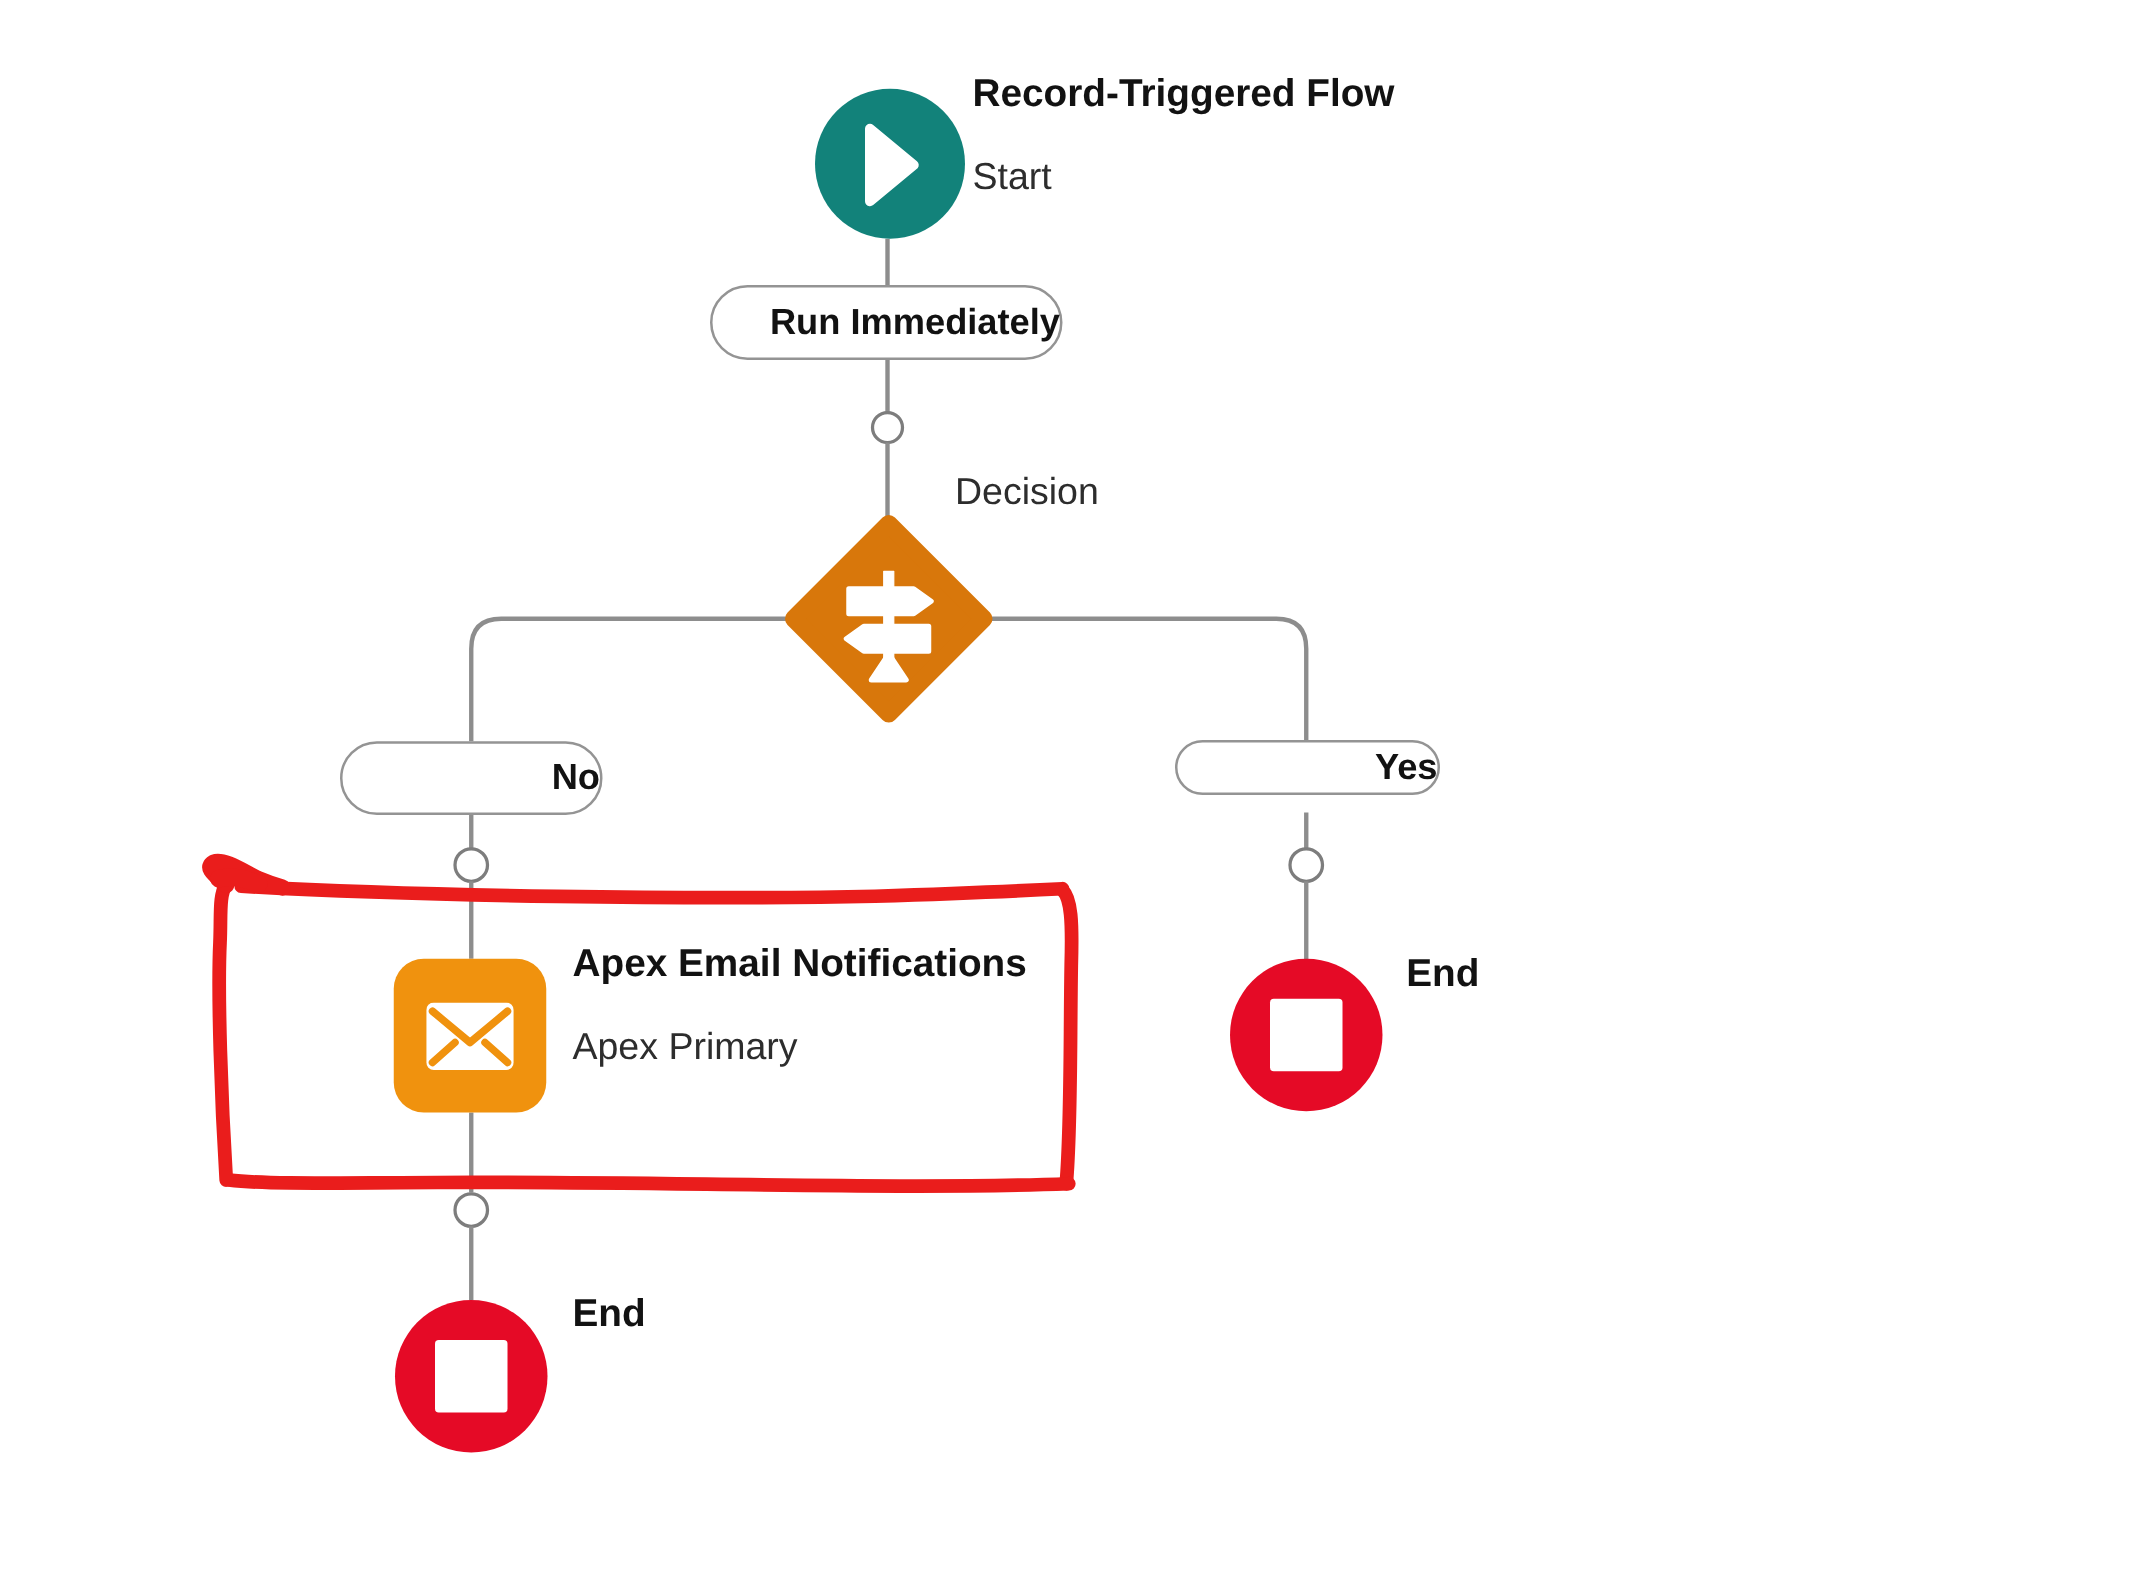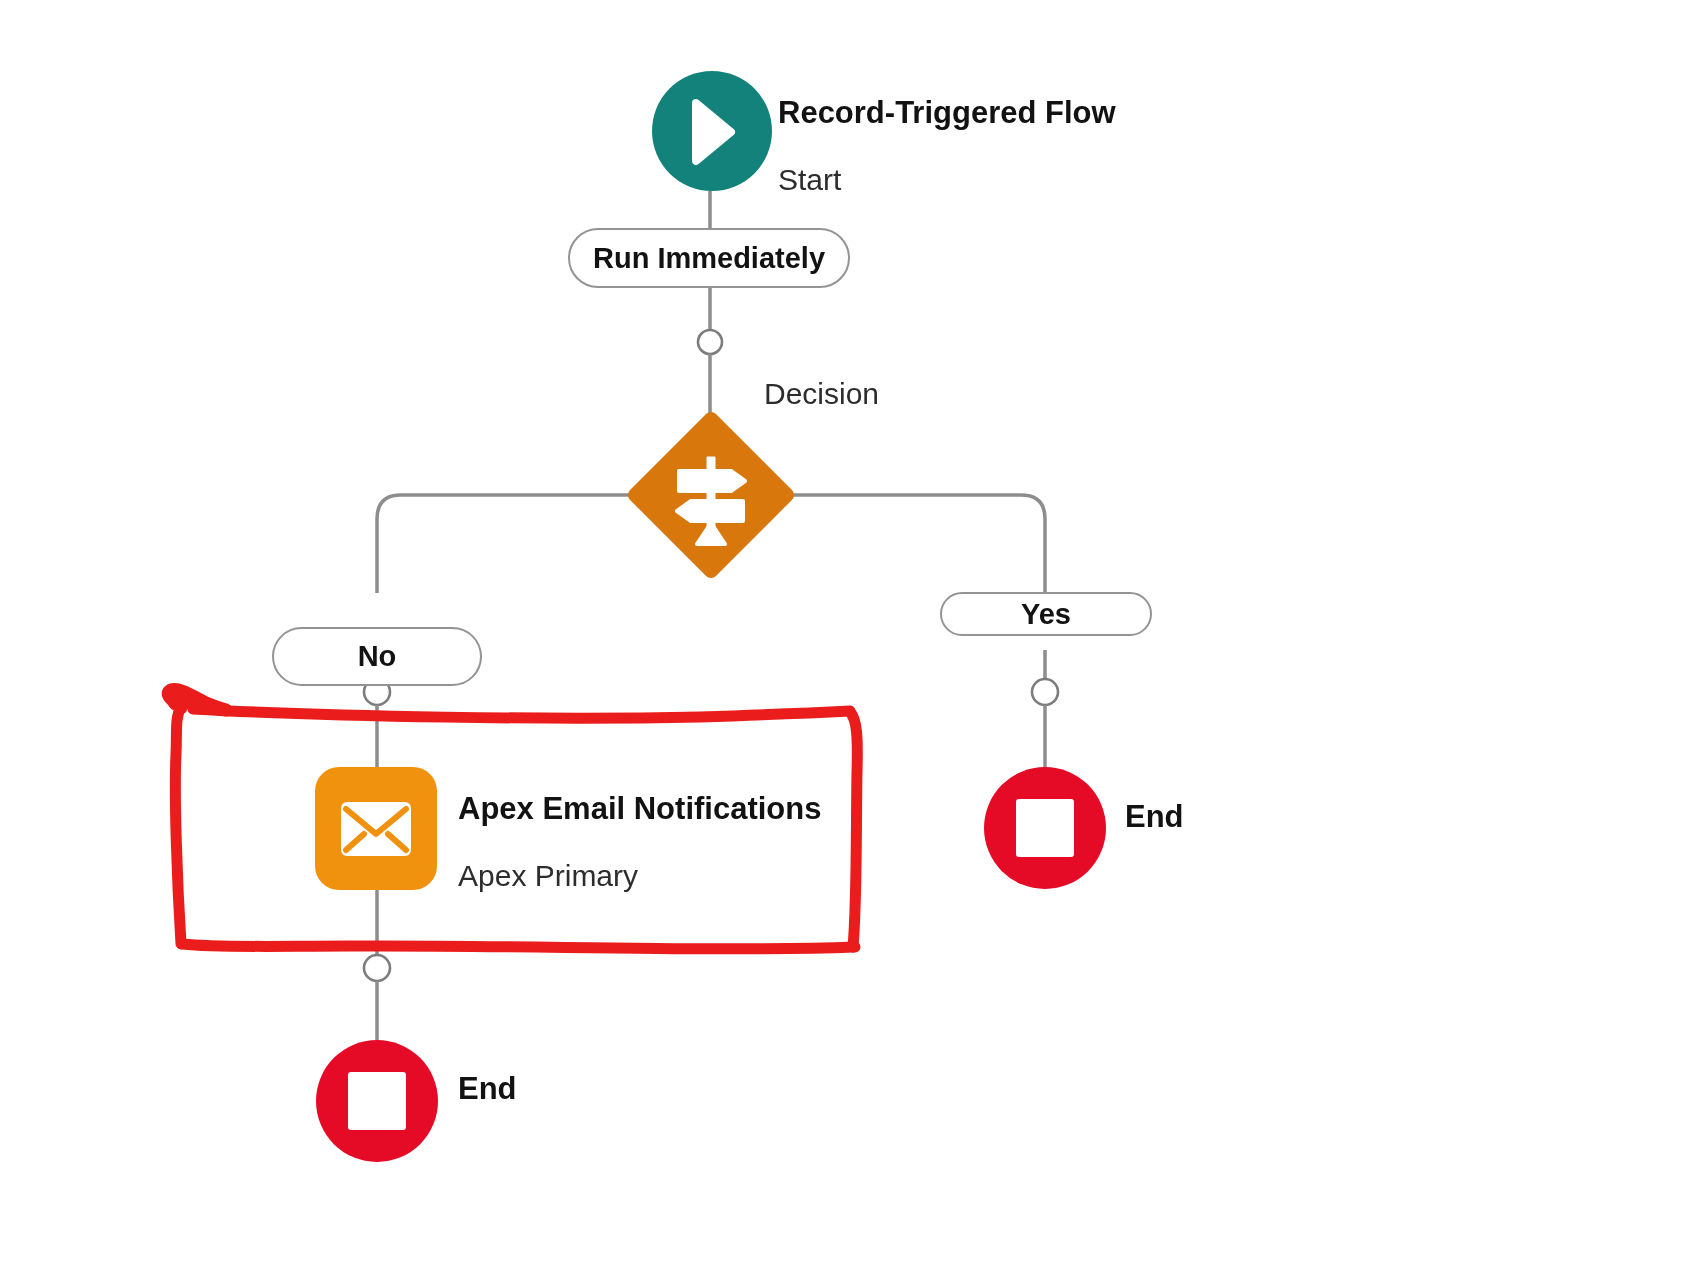--- a/index.html
+++ b/index.html
@@ -45,32 +45,31 @@
     background: #ffffff;
     border-radius: 3px;
   }
 
   .pill {
     position: absolute;
     box-sizing: border-box;
     background: #ffffff;
     border: 2px solid var(--pill-border);
     border-radius: 30px;
-    display: flex; align-items: center; justify-content: center;
+    display: flex; align-items: center; justify-content: flex-end;
     font-size: 29px; font-weight: 700; color: var(--title-text);
   }
   .pill-run { left: 568px; top: 228px; width: 282px; height: 60px; }
-  .pill-no  { left: 272px; top: 593px; width: 210px; height: 59px; margin-top: 34px; }
+  .pill-no  { left: 272px; top: 593px; width: 210px; height: 59px; }
   .pill-yes { left: 940px; top: 592px; width: 212px; height: 44px; }
 
   .label { position: absolute; white-space: nowrap; }
   .label .title {
     font-size: 31px; font-weight: 700; line-height: 40px;
     color: var(--title-text);
-    margin-top: 38px;
   }
   .label .subtitle {
     font-size: 30px; font-weight: 400; line-height: 38px;
     color: var(--subtitle-text);
     margin-top: 28px;
   }
   .label-start    { left: 778px;  top: 55px; }
   .label-decision { left: 764px;  top: 347px; }
   .label-action   { left: 458px;  top: 751px; }
   .label-end-no   { left: 458px;  top: 1031px; }

